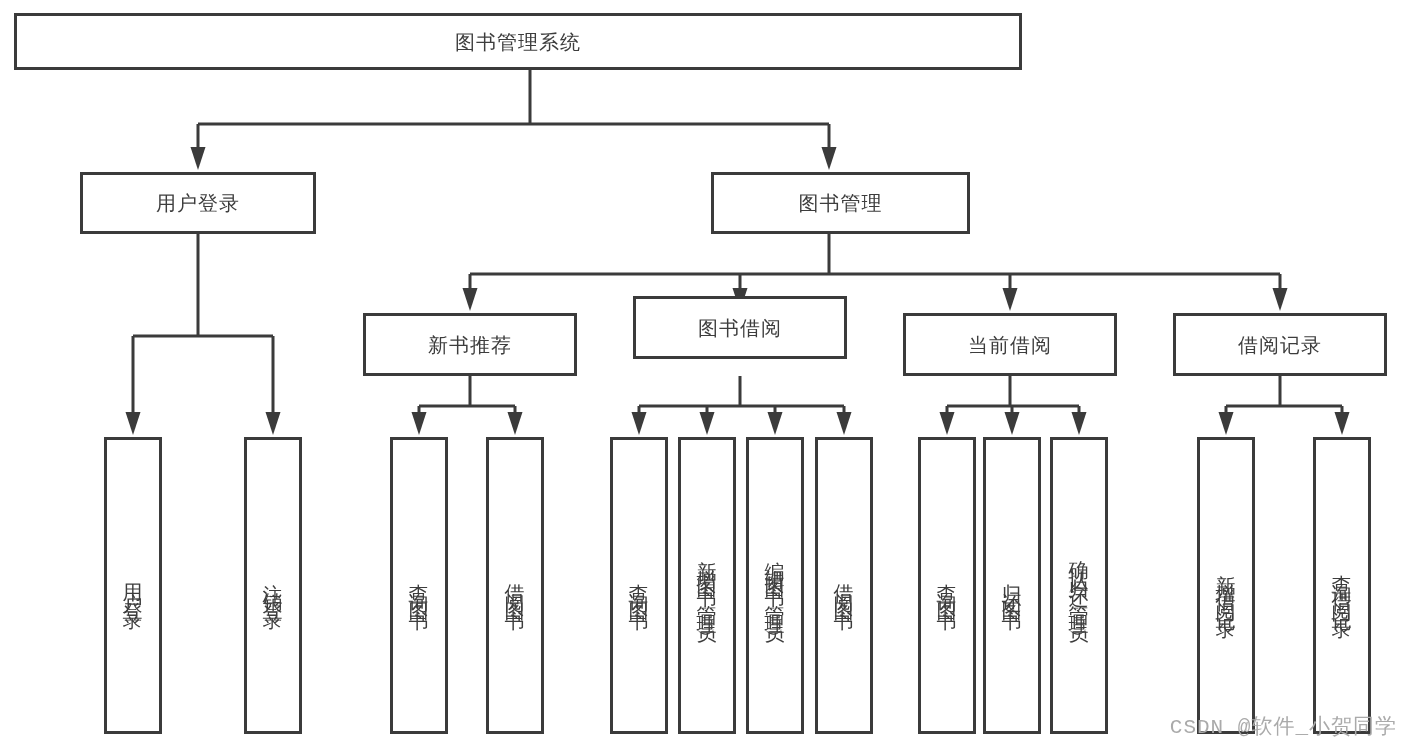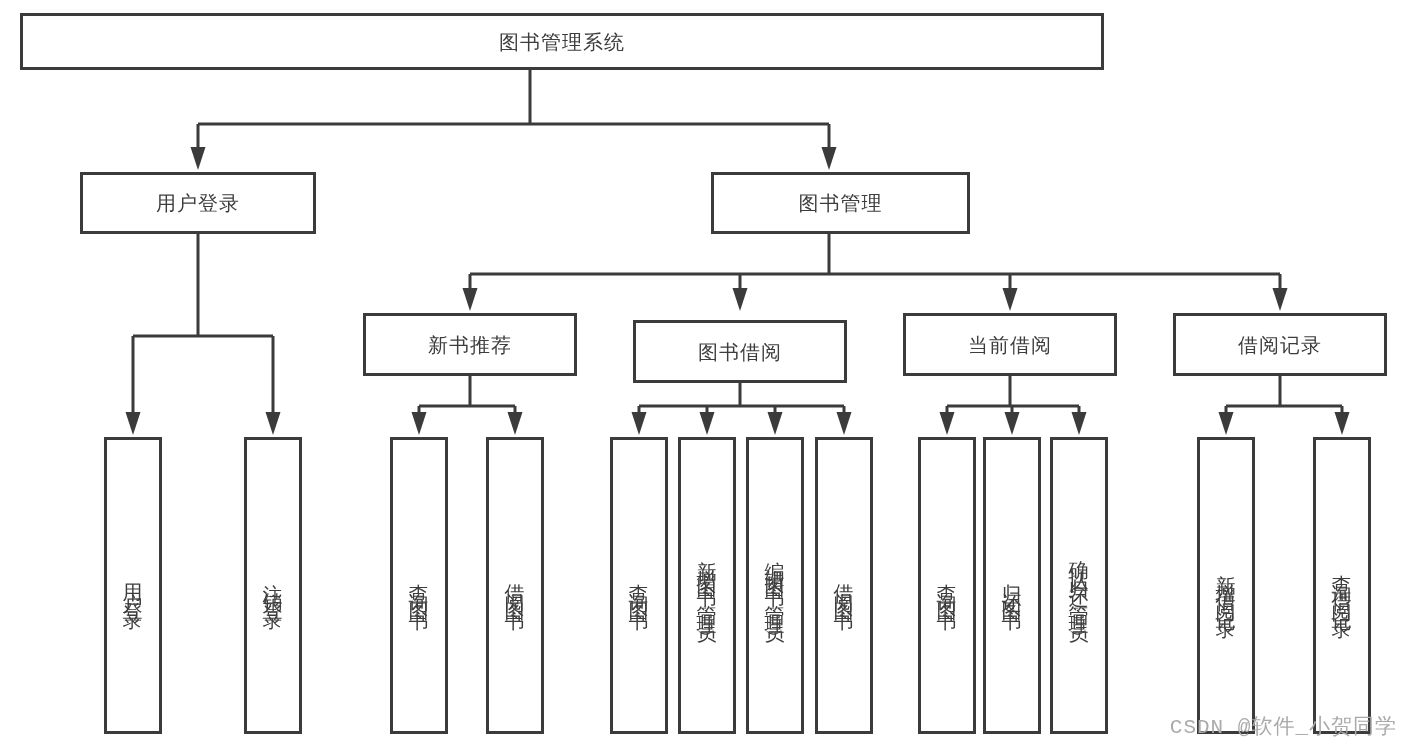--- a/index.html
+++ b/index.html
@@ -33,25 +33,25 @@
     line-height:1;
     letter-spacing:1px;
   }
   .vbox span{
     writing-mode:vertical-rl;
     text-orientation:mixed;
     letter-spacing:9px;
     white-space:nowrap;
   }
   
-  .n-root{left:14px;top:13px;width:1084px;height:57px;margin-left:6px;}
+  .n-root{left:14px;top:13px;width:1008px;height:57px;}
   .n-user-login{left:80px;top:172px;width:236px;height:62px;}
   .n-book-mgmt{left:711px;top:172px;width:259px;height:62px;}
   .n-newbook{left:363px;top:313px;width:214px;height:63px;}
-  .n-bookborrow{left:633px;top:320px;width:214px;height:63px;}
+  .n-bookborrow{left:633px;top:296px;width:214px;height:63px;}
   .n-curborrow{left:903px;top:313px;width:214px;height:63px;}
   .n-borrowrec{left:1173px;top:313px;width:214px;height:63px;}
   .leaf{top:437px;width:58px;height:297px;}
   .l-1{left:104px;} .l-2{left:244px;}
   .l-3{left:390px;} .l-4{left:486px;}
   .l-5{left:610px;} .l-6{left:678px;} .l-7{left:746px;} .l-8{left:815px;}
   .l-9{left:918px;} .l-10{left:983px;} .l-11{left:1050px;}
   .l-12{left:1197px;} .l-13{left:1313px;}
   .watermark{
     position:absolute;

